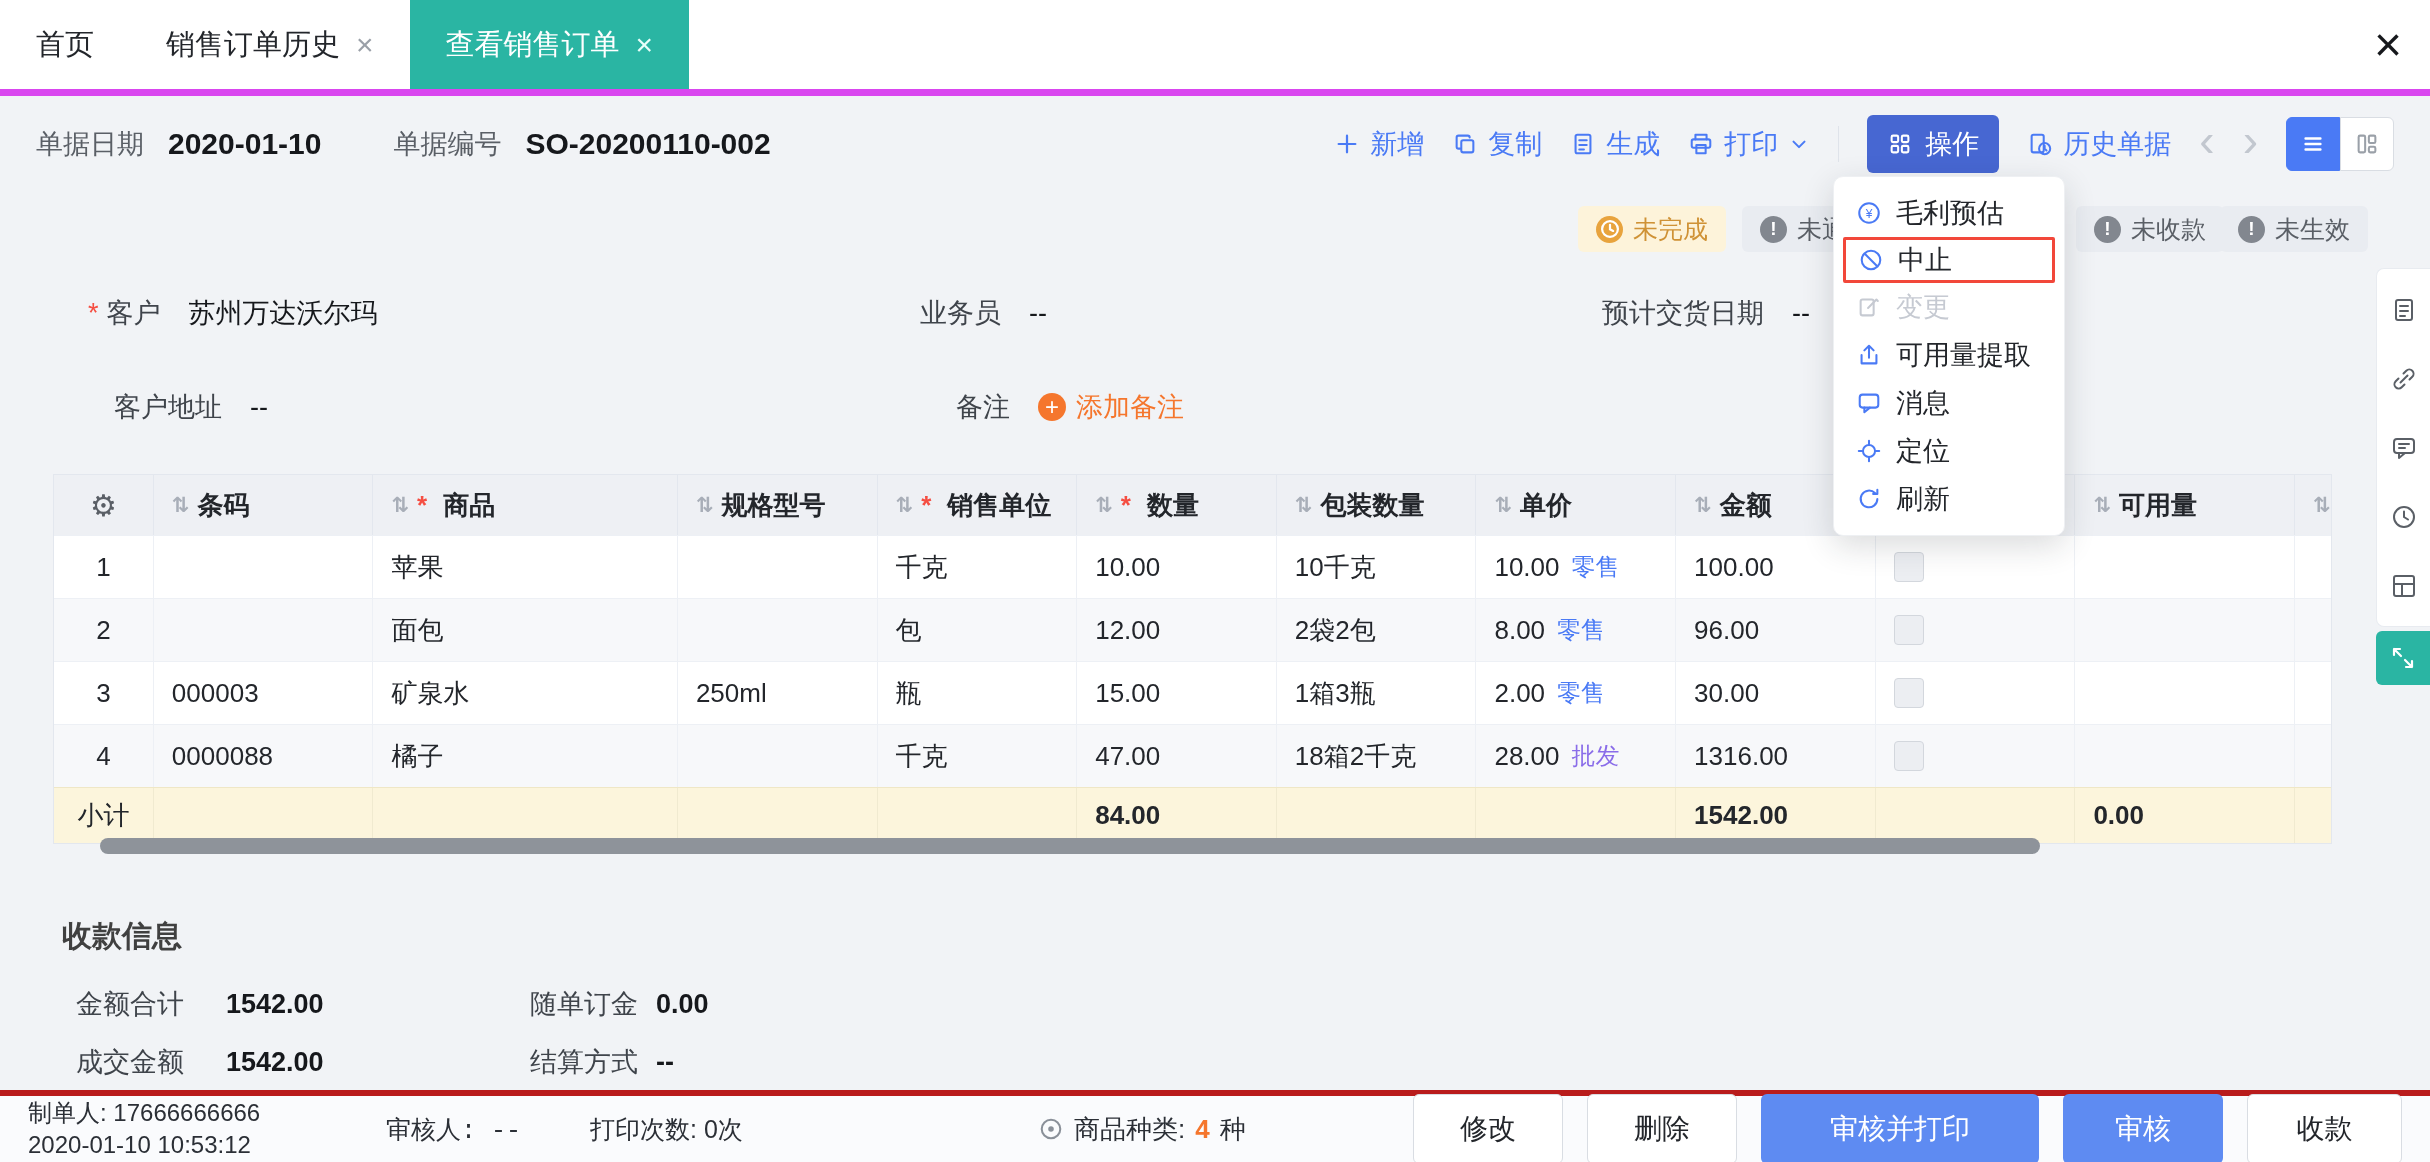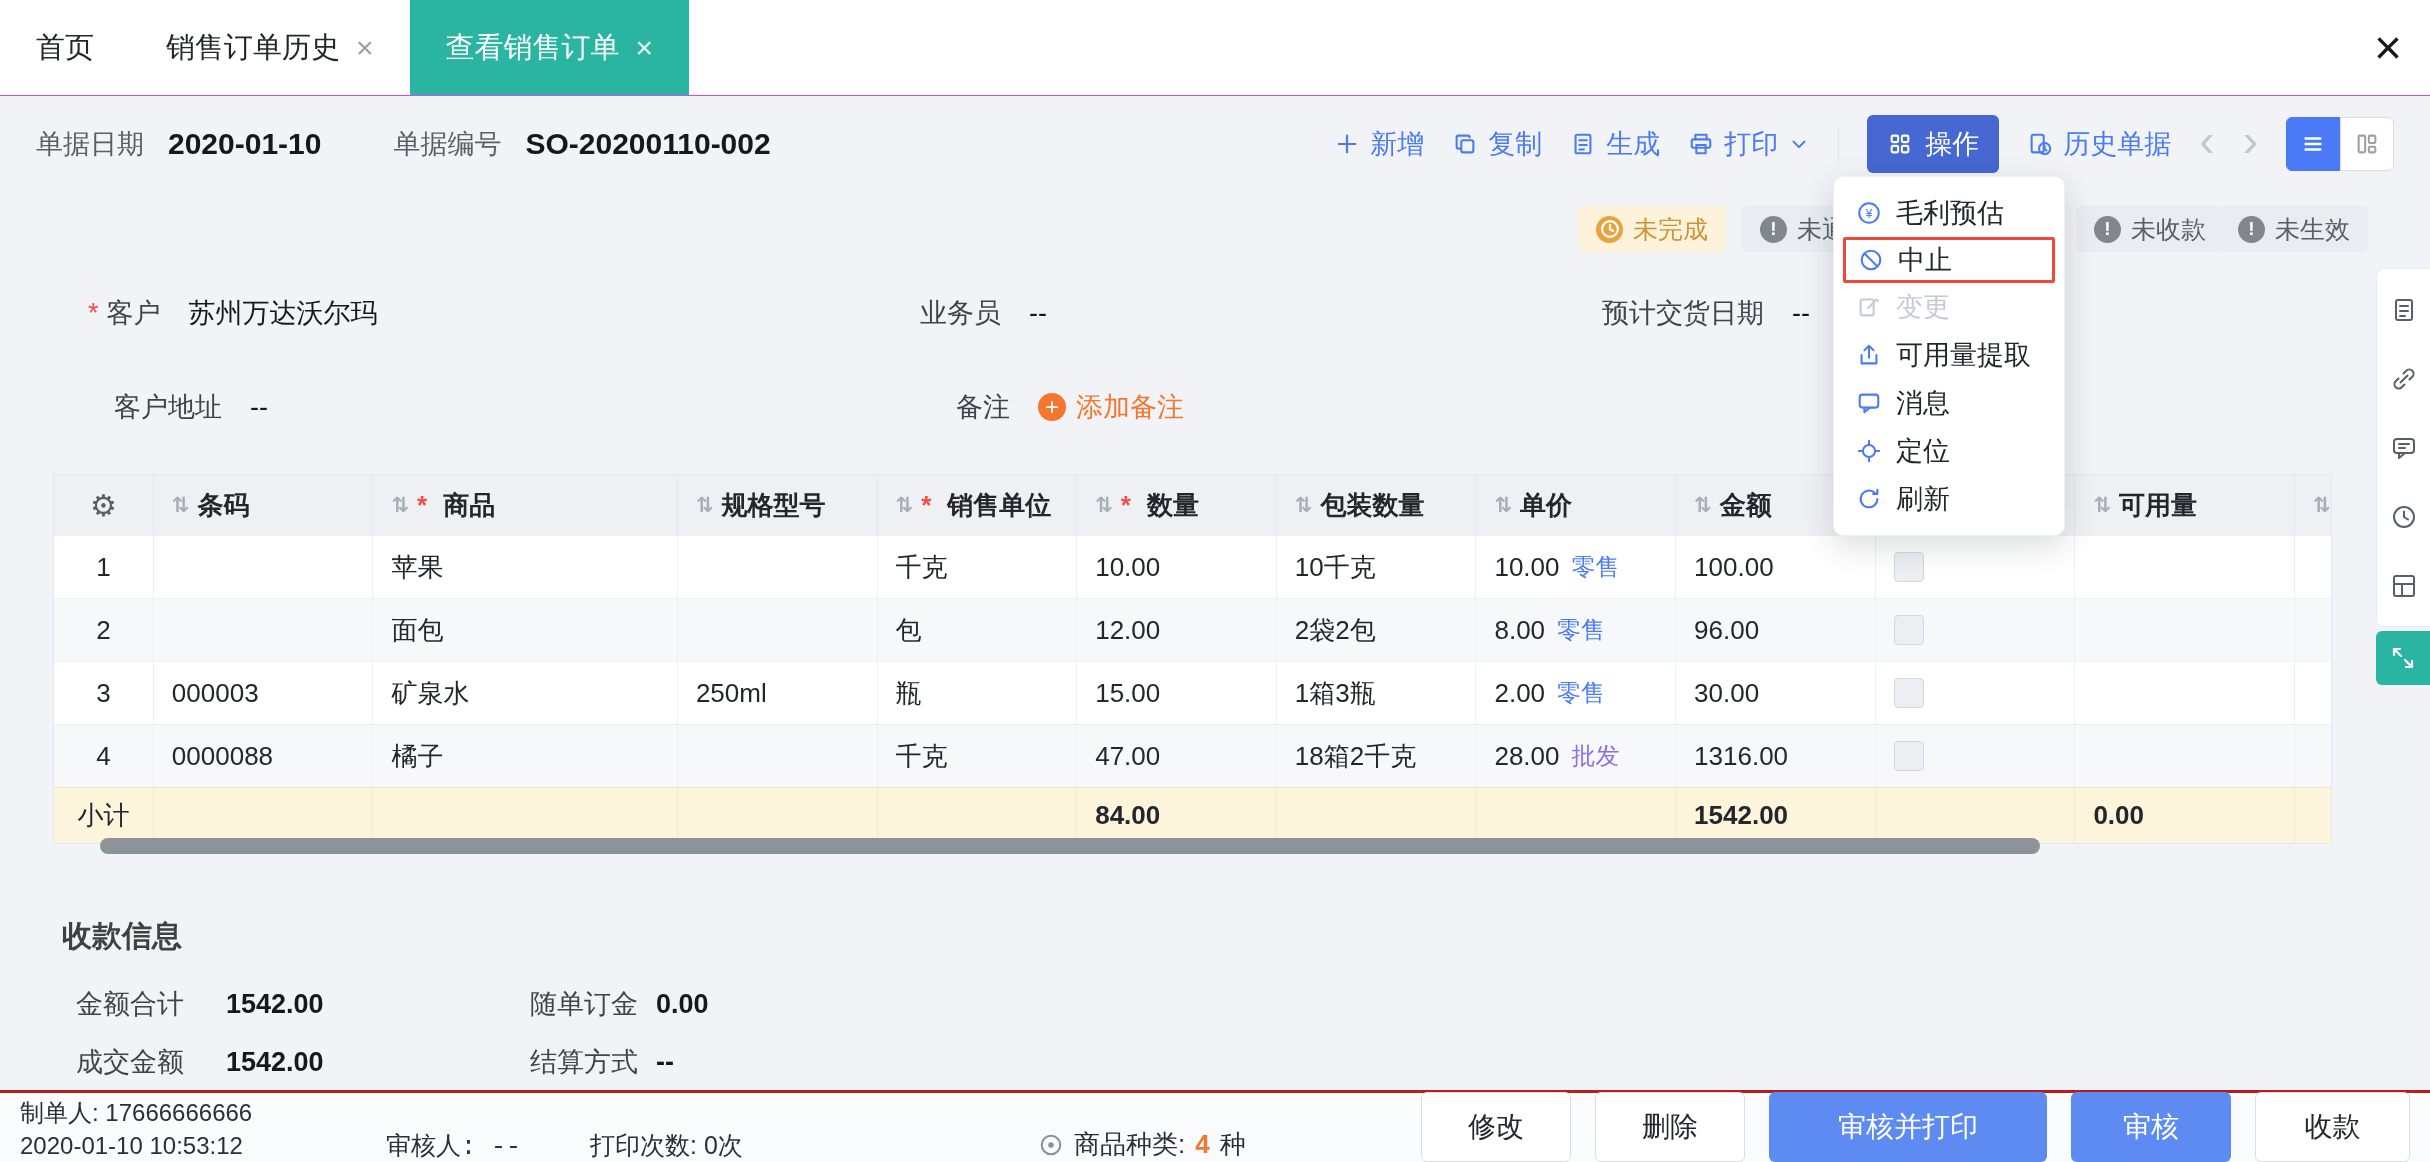--- a/index.html
+++ b/index.html
@@ -5,21 +5,21 @@
   * { margin:0; padding:0; box-sizing:border-box; }
   html,body { width:2430px; height:1162px; }
   body {
     font-family:"Liberation Sans","DejaVu Sans",sans-serif;
     background:#f1f3f6; color:#2b2f36; position:relative; overflow:hidden;
   }
   svg { display:block; }
 
   
   .tabbar { position:absolute; top:0; left:0; right:0; height:96px; background:#fff;
-            display:flex; align-items:stretch; z-index:30; border-bottom:1px solid #d946ef; }
+            display:flex; align-items:stretch; z-index:30; border-bottom:7px solid #d946ef; }
   .tab { display:flex; align-items:center; gap:16px; padding:0 36px; font-size:29px; color:#23262b; cursor:pointer; }
   .tab .tab-close { font-size:30px; color:#9aa0a8; line-height:1; }
   .tab.active { background:#2ab5a3; color:#fff; }
   .tab.active .tab-close { color:#e8fffa; }
   .win-close { margin-left:auto; align-self:center; margin-right:28px; font-size:48px; color:#16181c; line-height:1; cursor:pointer; }
 
   
   .dochead { position:absolute; top:108px; left:0; right:0; height:72px; display:flex; align-items:center; padding:0 36px; }
   .dh-label { font-size:27px; color:#5a5f66; margin-right:24px; }
   .dh-value { font-size:30px; color:#16181c; font-weight:700; }
@@ -97,21 +97,21 @@
   .paytitle { position:absolute; left:62px; top:916px; font-size:30px; font-weight:700; color:#404040; }
   .payrow { position:absolute; left:76px; display:flex; font-size:27px; color:#3f444b; align-items:baseline; }
   #pay1 { top:986px; } #pay2 { top:1044px; }
   .pl { width:150px; }
   .pv { width:304px; color:#16181c; font-weight:700; }
   .pl2 { width:126px; }
   .pv2 { color:#16181c; font-weight:700; }
 
   
   .footer { position:absolute; left:0; right:0; bottom:0; height:72px; background:#fafbfd;
-            border-top:3px solid #b91c1c; display:flex; align-items:flex-end; padding:0 20px; z-index:40; }
+            border-top:6px solid #b91c1c; display:flex; align-items:center; padding:0 28px; z-index:40; }
   .fcreator { font-size:24px; color:#2b2f36; line-height:1.35; }
   .fitem { font-size:25px; color:#2b2f36; white-space:nowrap; }
   #f-auditor { position:absolute; left:386px;font-family:Liberation Mono, monospace; }
   #f-print { position:absolute; left:590px; }
   .fsku { position:absolute; left:1038px; display:flex; align-items:center; gap:10px; font-size:26px; color:#2b2f36; }
   .fsku .count { color:#f5762d; font-weight:700; }
   .fbtns { margin-left:auto; display:flex; gap:24px; }
   .btn { height:70px; border-radius:6px; display:flex; align-items:center; justify-content:center;
          font-size:28px; cursor:pointer; padding:0 10px; }
   .btn.ghost { background:#fff; border:1px solid #d9dde3; color:#23262b; width:150px; }

